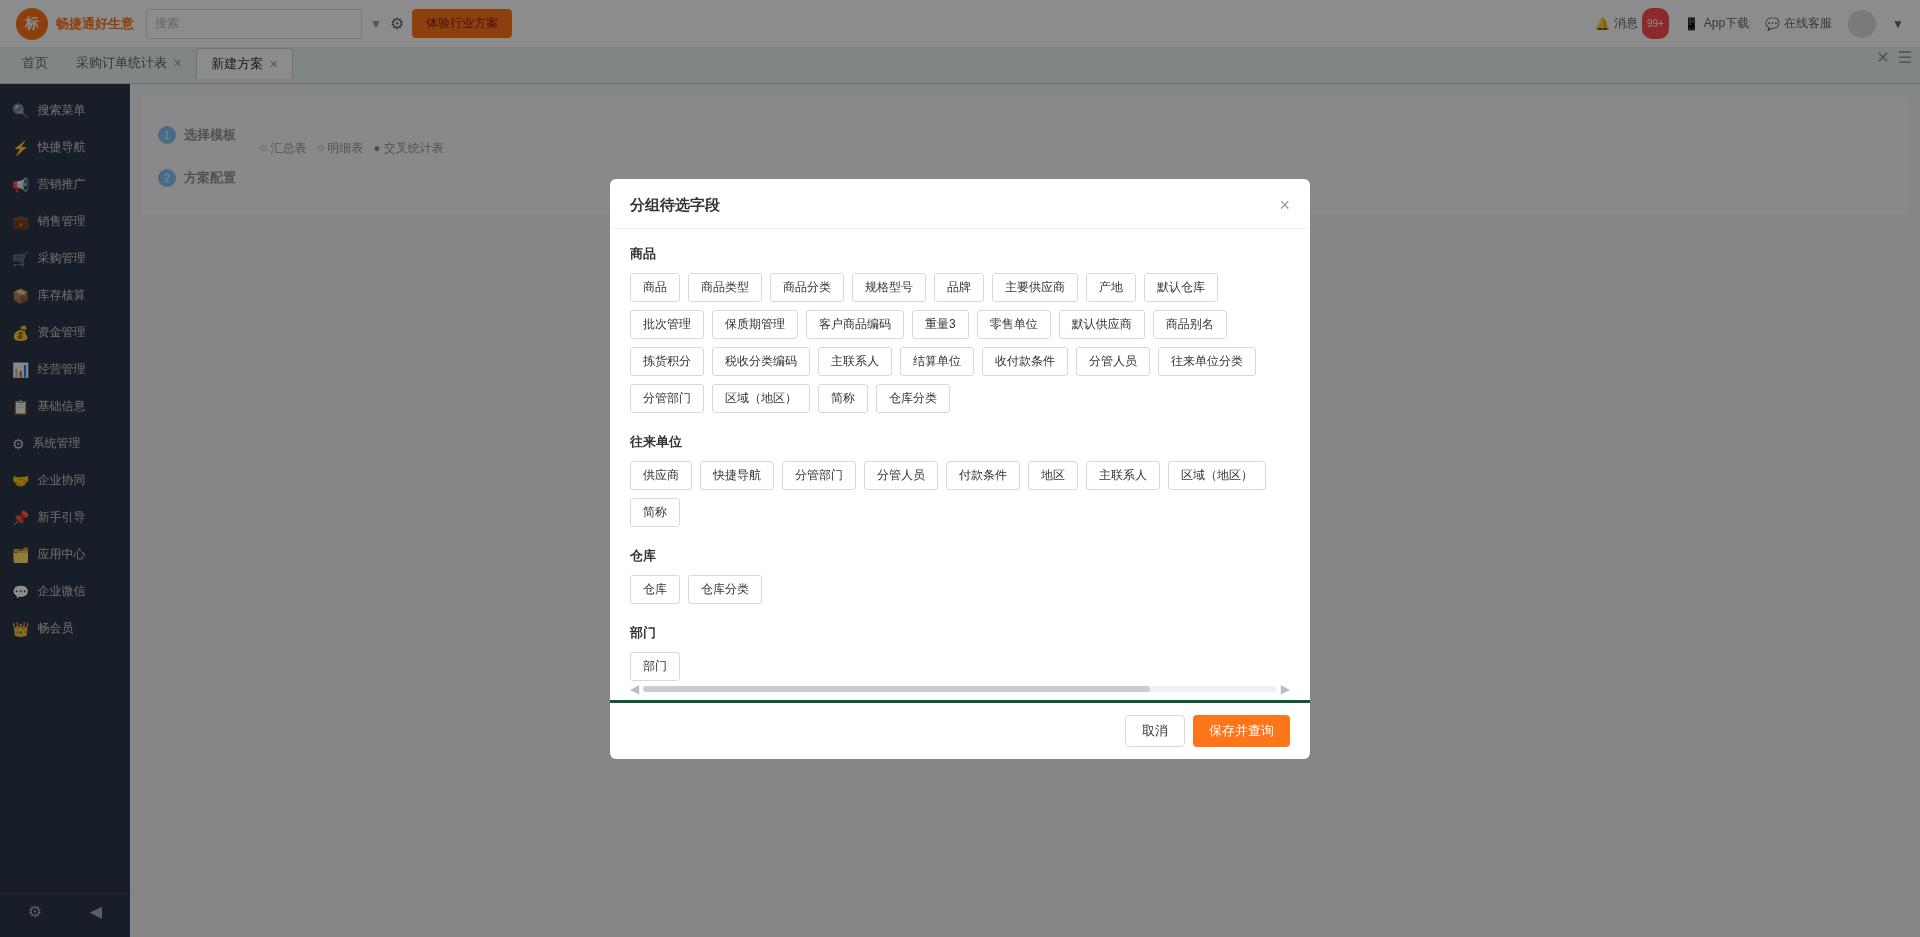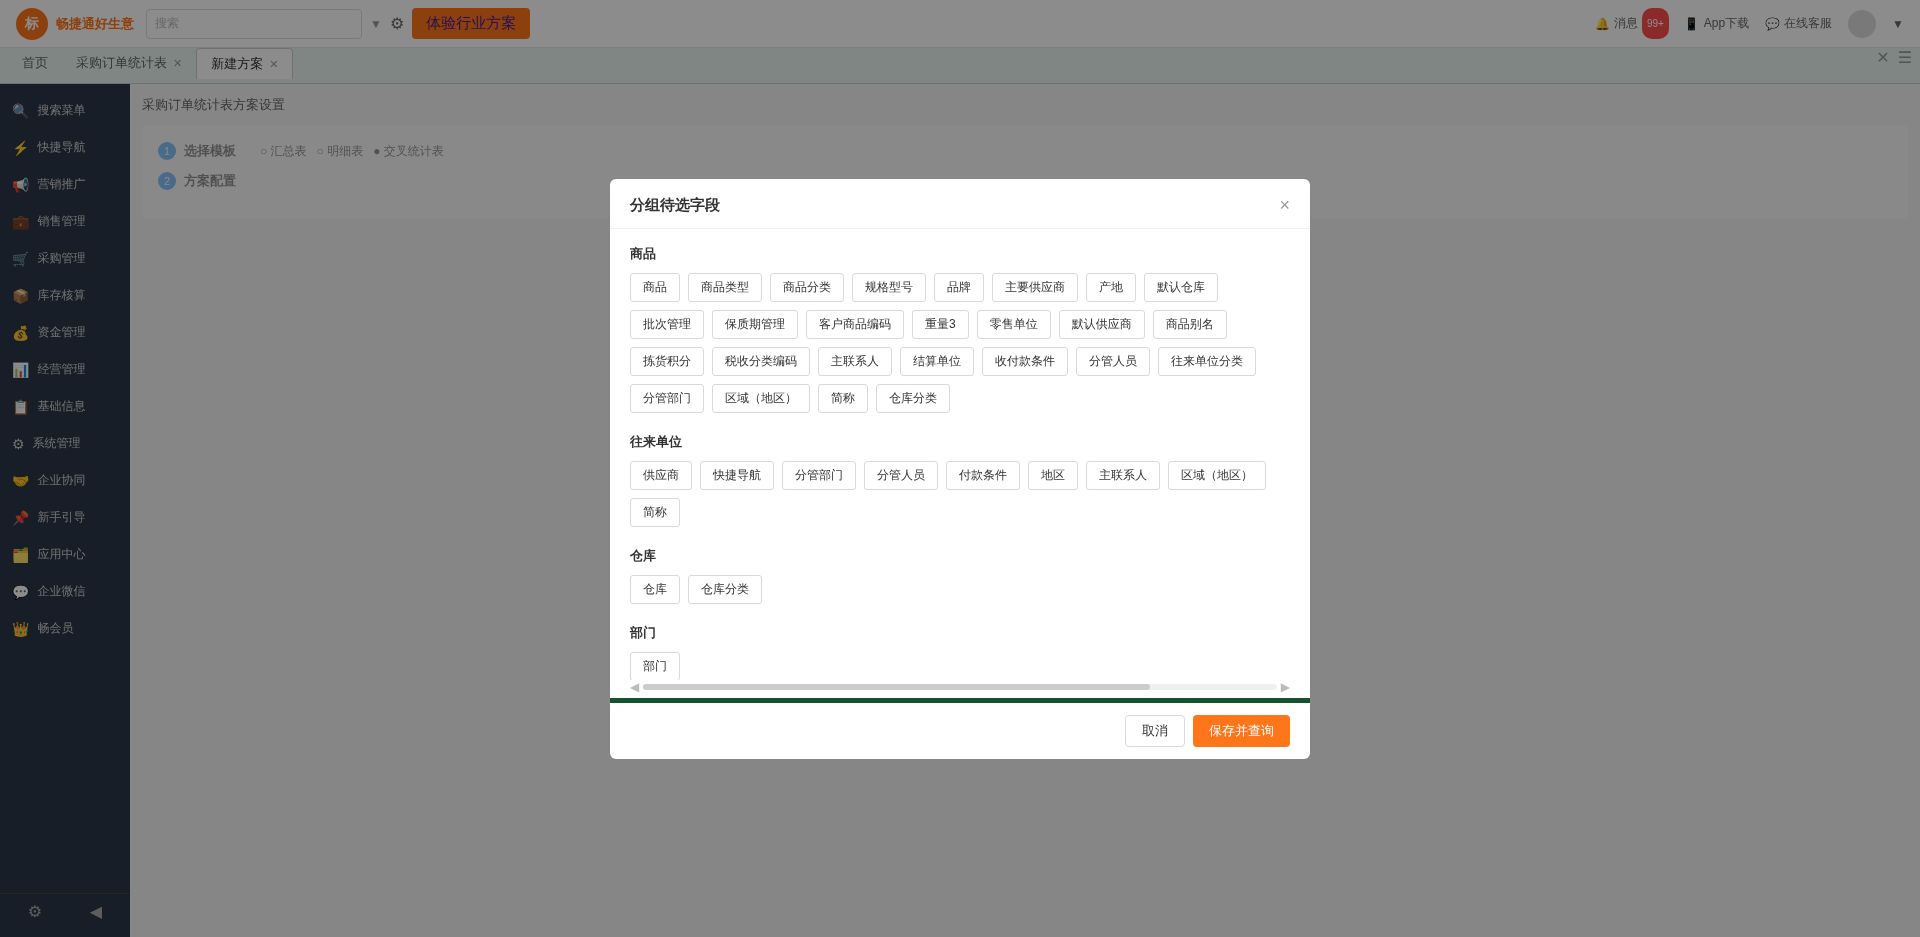--- a/index.html
+++ b/index.html
@@ -7,21 +7,21 @@
 
     
     .top-bar { height: 48px; background: #fff; display: flex; align-items: center; padding: 0 16px; border-bottom: 1px solid #e8e8e8; position: relative; z-index: 10; }
     .logo-area { width: 130px; display: flex; align-items: center; gap: 8px; }
     .logo-icon { width: 32px; height: 32px; background: #ff7519; border-radius: 50%; display: flex; align-items: center; justify-content: center; color: white; font-size: 14px; font-weight: bold; }
     .logo-text { color: #ff7519; font-size: 13px; font-weight: bold; line-height: 1.2; }
     .search-area { flex: 1; display: flex; align-items: center; gap: 8px; }
     .search-box { width: 216px; height: 30px; border: 1px solid #ddd; border-radius: 4px; padding: 0 8px; font-size: 12px; color: #999; display: flex; align-items: center; }
     .search-arrow { color: #999; font-size: 12px; }
     .gear-icon { color: #666; font-size: 16px; cursor: pointer; }
-    .exp-btn { background: #ff7519; color: #4c1d95; border: none; border-radius: 4px; padding: 6px 14px; font-size: 15px; cursor: pointer; }
+    .exp-btn { background: #ff7519; color: #7f1d1d; border: none; border-radius: 4px; padding: 6px 14px; font-size: 12px; cursor: pointer; }
     .top-right { display: flex; align-items: center; gap: 16px; margin-left: auto; }
     .top-right-item { display: flex; align-items: center; gap: 4px; font-size: 12px; color: #666; cursor: pointer; }
     .badge { background: #ff4d4f; color: white; border-radius: 10px; padding: 10px 5px; font-size: 10px; }
     .avatar { width: 28px; height: 28px; background: #ddd; border-radius: 50%; }
 
     
     .nav-tabs { height: 36px; background: #e8f4f0; display: flex; align-items: flex-start; padding: 0 8px; border-bottom: 1px solid #ccc; }
     .nav-tab { padding: 6px 14px; font-size: 13px; color: #666; cursor: pointer; display: flex; align-items: center; gap: 6px; border-radius: 4px 4px 0 0; }
     .nav-tab.active { background: white; color: #333; border: 1px solid #ccc; border-bottom: none; }
     .nav-tab .close-x { color: #999; font-size: 11px; }
@@ -36,21 +36,21 @@
     .main-content { flex: 1; overflow: auto; background: #f5f5f5; padding: 12px; }
     .page-title { font-size: 13px; color: #666; margin-bottom: 12px; }
 
     
     .modal-overlay { position: fixed; top: 0; left: 0; right: 0; bottom: 0; background: rgba(0,0,0,0.45); z-index: 100; display: flex; align-items: center; justify-content: center; }
     .modal { background: white; border-radius: 6px; width: 700px; max-height: 580px; display: flex; flex-direction: column; position: relative; }
     .modal-header { padding: 16px 20px 12px; border-bottom: 1px solid #f0f0f0; display: flex; align-items: center; justify-content: space-between; flex-shrink: 0; }
     .modal-title { font-size: 15px; font-weight: bold; color: #333; }
     .modal-close { cursor: pointer; color: #999; font-size: 18px; }
     .modal-body { flex: 1; overflow-y: auto; overflow-x: auto; padding: 16px 20px; }
-    .modal-footer { padding: 12px 20px; border-top: 5px solid #14532d; display: flex; justify-content: flex-end; gap: 8px; flex-shrink: 0; }
+    .modal-footer { padding: 12px 20px; border-top: 3px solid #14532d; display: flex; justify-content: flex-end; gap: 8px; flex-shrink: 0; }
 
     
     .field-section { margin-bottom: 20px; }
     .section-title { font-size: 13px; font-weight: bold; color: #333; margin-bottom: 10px; }
     .field-tags { display: flex; flex-wrap: wrap; gap: 8px; }
     .field-tag { border: 1px solid #d9d9d9; border-radius: 3px; padding: 5px 12px; font-size: 12px; color: #333; cursor: pointer; background: #fff; white-space: nowrap; }
 
     
     .btn-cancel { border: 1px solid #d9d9d9; background: white; border-radius: 4px; padding: 6px 16px; font-size: 13px; cursor: pointer; color: #333; }
     .btn-primary { background: #ff7519; border: none; border-radius: 4px; padding: 6px 16px; font-size: 13px; cursor: pointer; color: white; }
@@ -176,27 +176,26 @@
       <span class="si-icon">👑</span>
       <span>畅会员</span>
     </div>
     <div style="margin-top:auto; display:flex; justify-content:space-around; padding:8px 4px; border-top:1px solid #444;">
       <span style="color:#aaa;cursor:pointer;font-size:16px;">⚙</span>
       <span style="color:#aaa;cursor:pointer;font-size:16px;">◀</span>
     </div>
   </div>
 
   <div class="main-content">
-    <div class="page-title">采购订单统计表方案设置</div>
 
     <div style="background:white;border-radius:4px;padding:16px;opacity:0.5;">
       <div class="section-label">
         <div class="step-badge">1</div>
         <span class="step-title">选择模板</span>
-        <span style="margin-left:16px;font-size:12px;">○ 汇总表 &nbsp; ○ 明细表 &nbsp; ● 交叉统计表</span>
+        <span style="margin-left:16px;font-size:12px;margin-top:28px;">○ 汇总表 &nbsp; ○ 明细表 &nbsp; ● 交叉统计表</span>
       </div>
       <div class="section-label" style="margin-top:12px;">
         <div class="step-badge">2</div>
         <span class="step-title">方案配置</span>
       </div>
     </div>
   </div>
 </div>
 
 <div class="modal-overlay">

